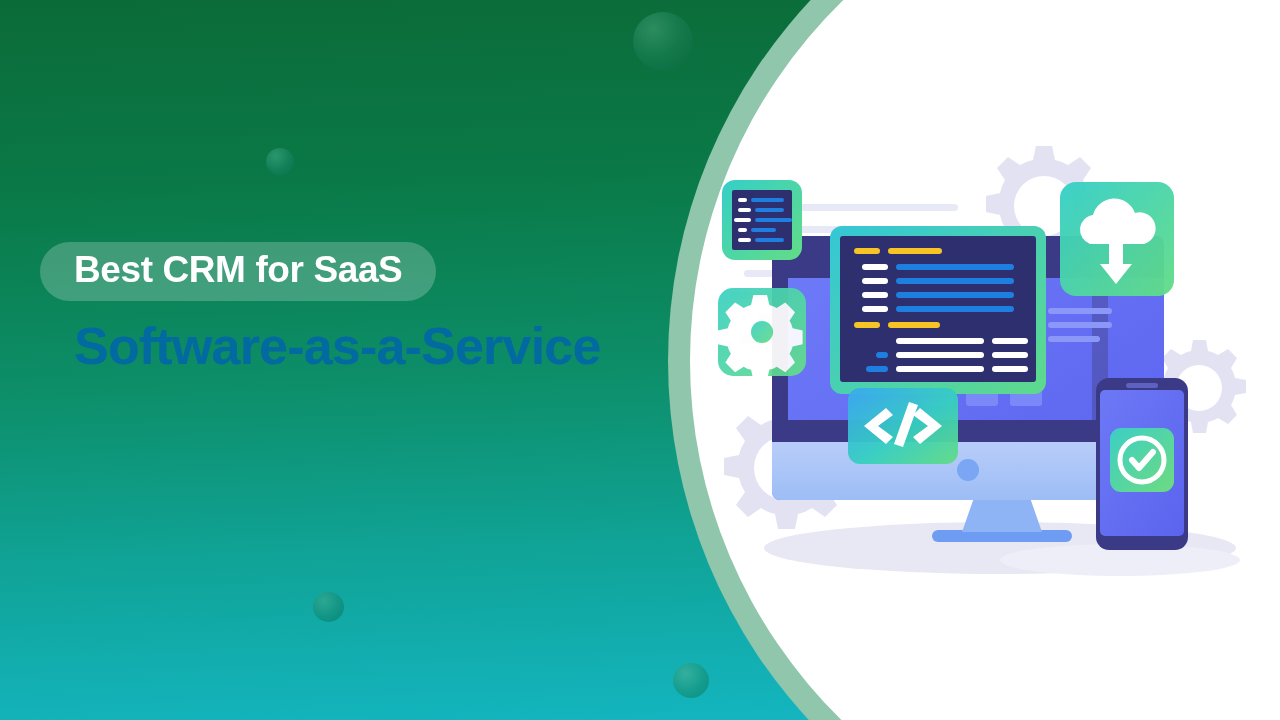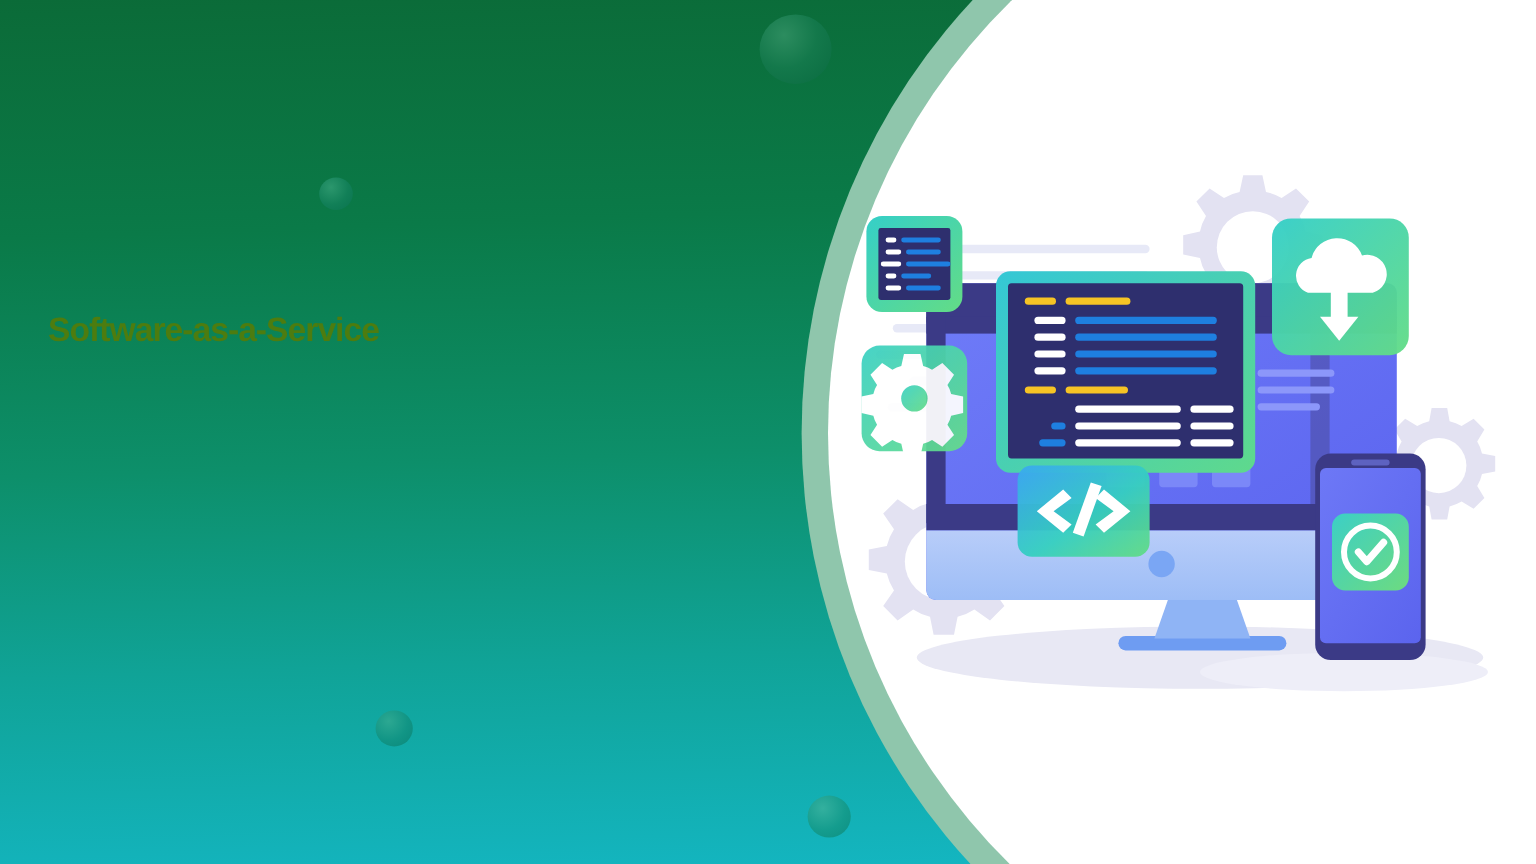--- a/index.html
+++ b/index.html
@@ -54,22 +54,22 @@
     display:inline-block;
     background:rgba(255,255,255,0.22);
     border-radius:32px;
     padding:9px 34px 11px 34px;
   }
   .pill .t1 {
     font-size:37px; font-weight:bold; color:#ffffff;
     letter-spacing:-0.4px; line-height:1.05; white-space:nowrap;
   }
   .t2 {
-    margin-top:18px; 
-    font-size:28px; font-weight:bold; color:#4d7c0f;
+    margin-top:18px; margin-left:34px;
+    font-size:52px; font-weight:bold; color:#0369a1;
     letter-spacing:-0.8px; line-height:1.05; white-space:nowrap;
   }
 
   
   .illo { position:absolute; left:700px; top:140px; width:580px; height:460px; }
   .illo svg { display:block; }
 </style>
 </head>
 <body>
 
@@ -80,20 +80,23 @@
   <div class="sphere s1"></div>
   <div class="sphere s2"></div>
   <div class="sphere s3"></div>
 
   <div class="white-ring"></div>
   <div class="white-panel"></div>
 
   <div class="sphere s4"></div>
 
   <div class="headline">
+    <div class="pill">
+      <div class="t1">Best CRM for SaaS</div>
+    </div>
     <div class="t2">Software-as-a-Service</div>
   </div>
 
   <div class="illo">
     <svg width="580" height="460" viewBox="0 0 580 460" xmlns="http://www.w3.org/2000/svg">
       <defs>
         <linearGradient id="gTealGreen" x1="0" y1="0" x2="1" y2="1">
           <stop offset="0%" stop-color="#35cfc8"></stop>
           <stop offset="100%" stop-color="#63dc86"></stop>
         </linearGradient>

